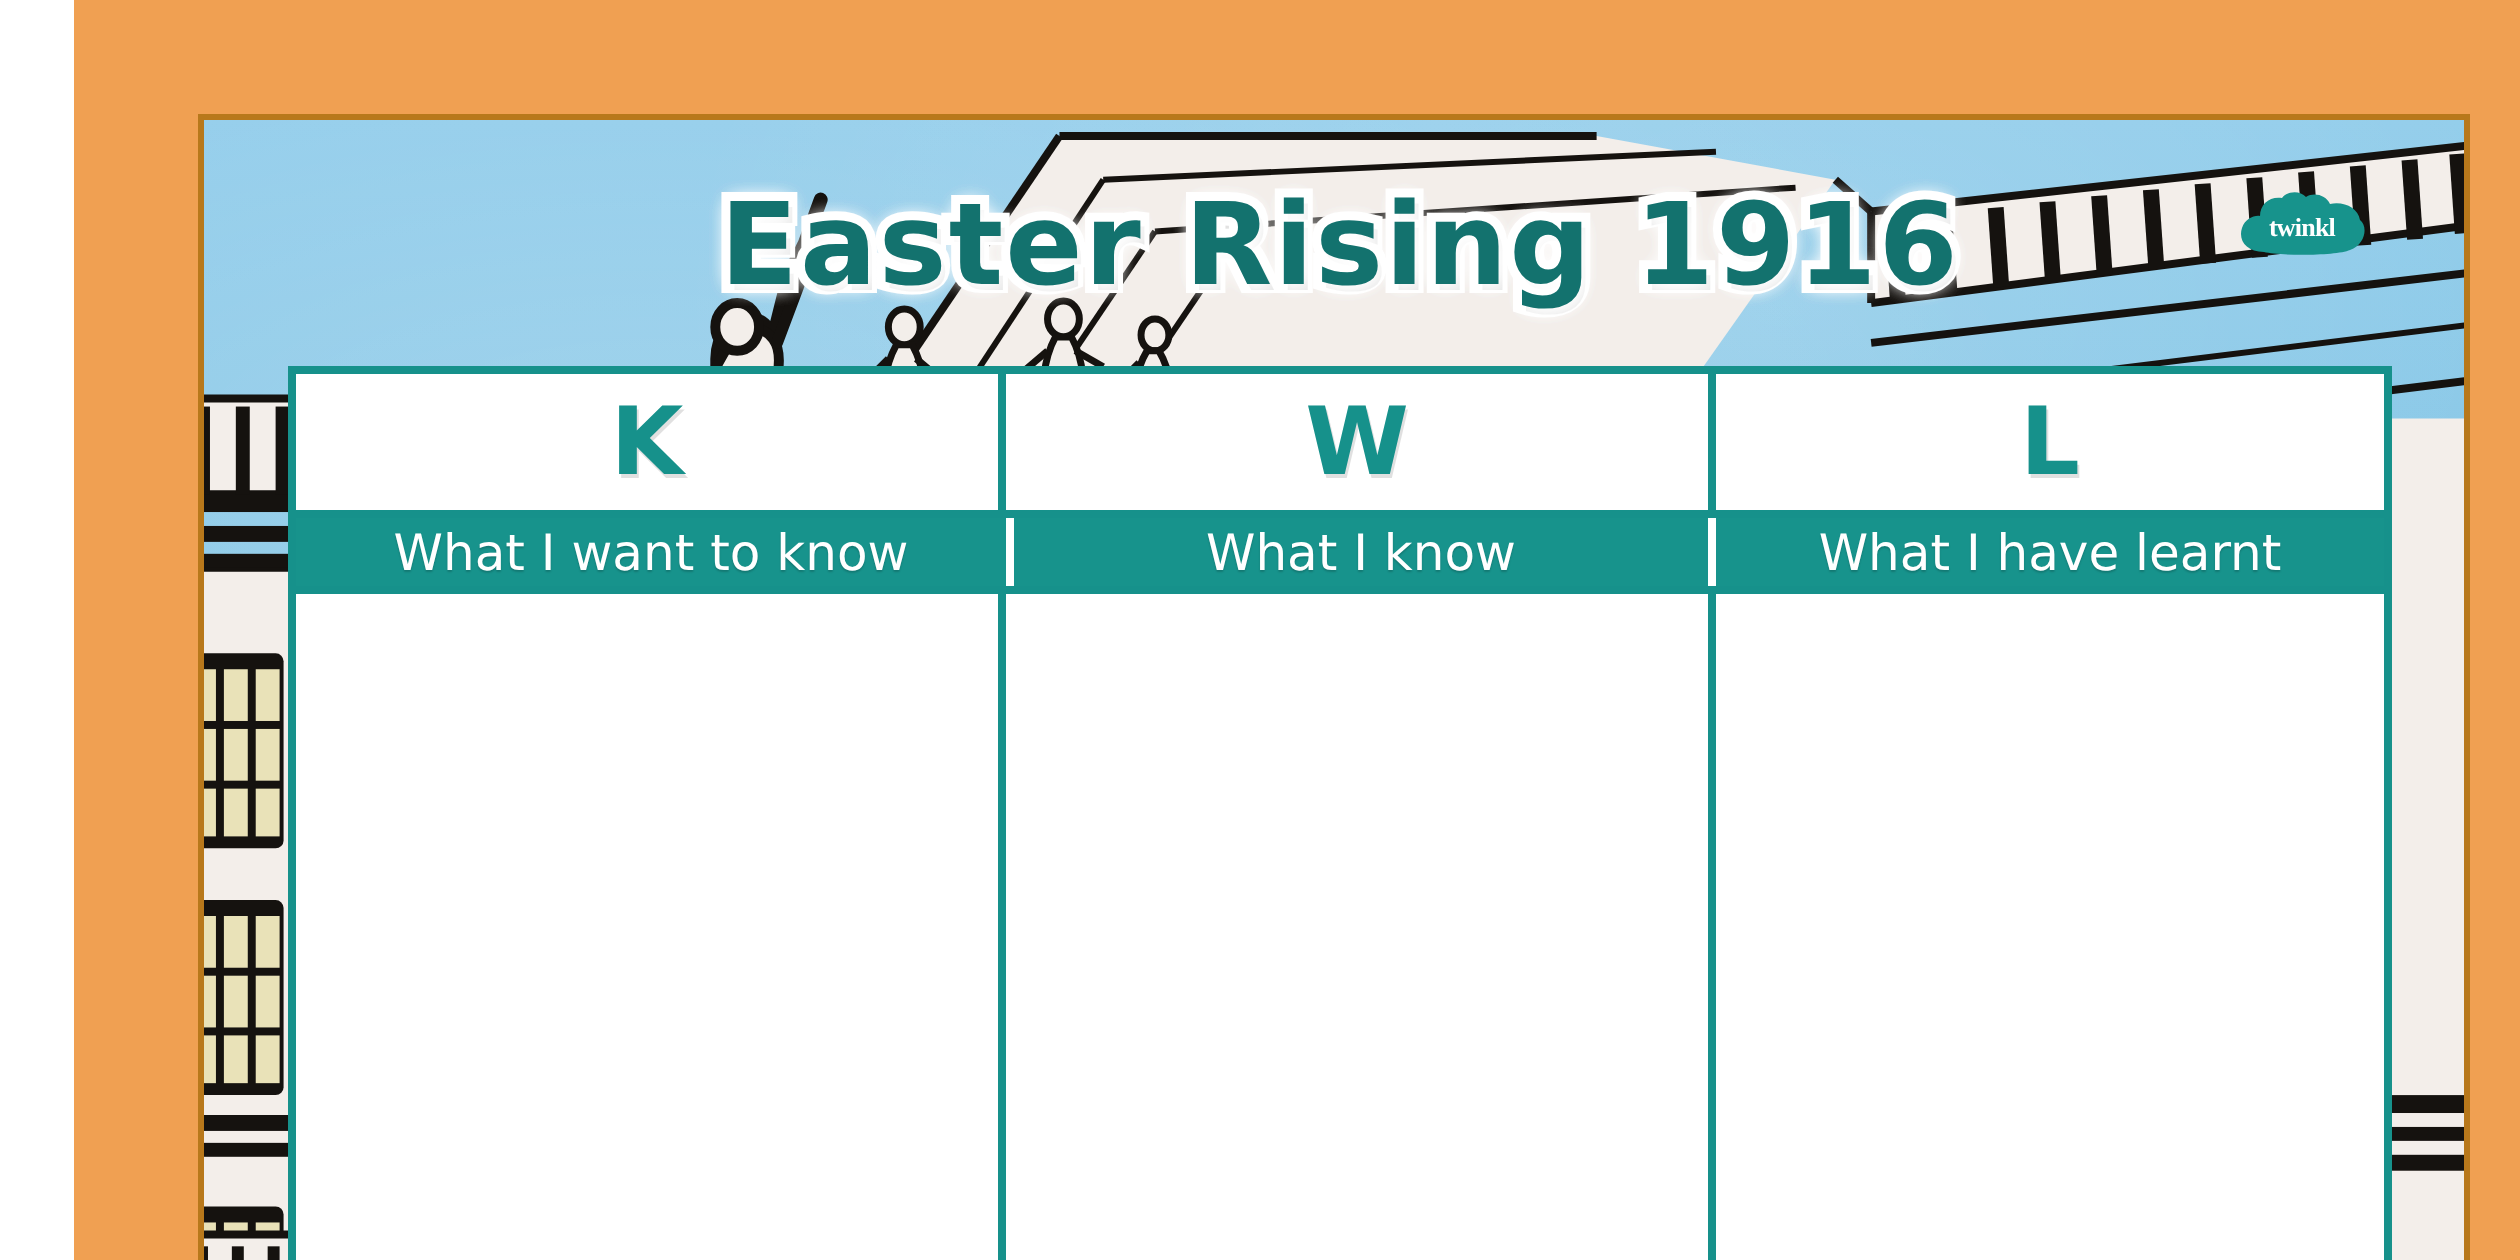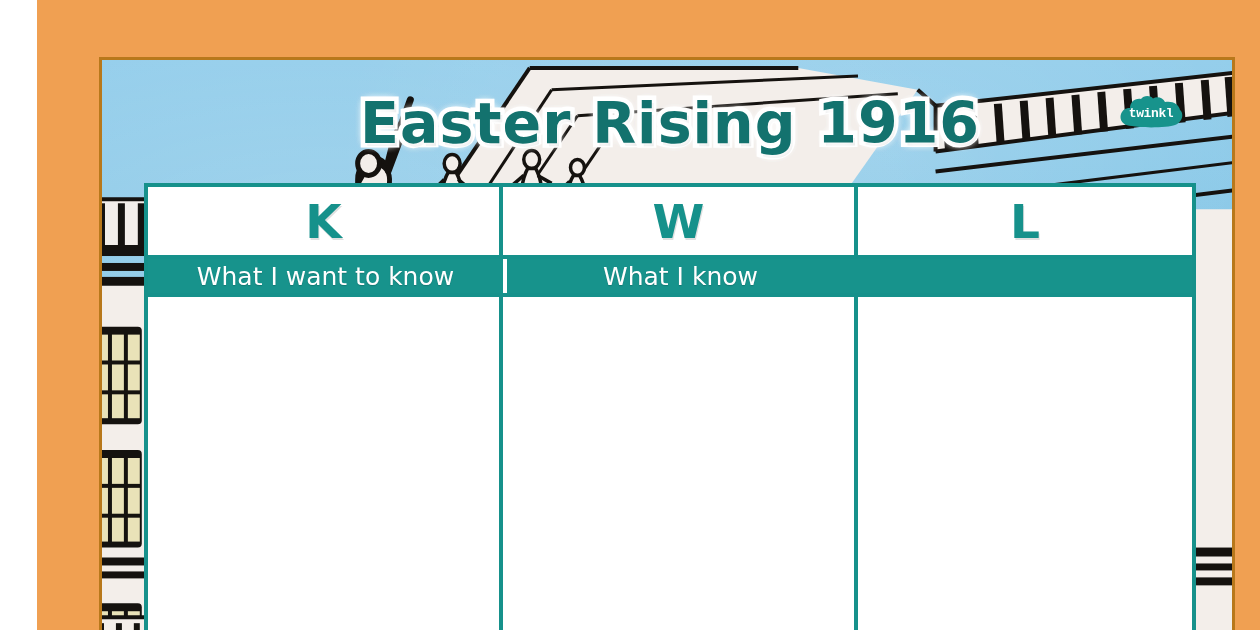--- a/index.html
+++ b/index.html
@@ -83,21 +83,21 @@
     z-index: 8;
   }
   #twinkl-logo .cloud { position: absolute; inset: 0; }
   #twinkl-logo .wordmark {
     position: absolute;
     inset: 0;
     display: flex;
     align-items: center;
     justify-content: center;
     color: #ffffff;
-    font-family: Liberation Mono, monospace;
+    font-family: Liberation Serif, serif;
     font-weight: bold;
     font-size: 13px;
     letter-spacing: -0.4px;
     padding-top: 1px;
   }
 
   
   #kwl-table {
     position: absolute;
     left: 42px;
@@ -386,20 +386,23 @@
         </div>
       </div>
 
       <div class="kwl-row kwl-sub-row">
         <div class="kwl-cell col-w">
           <span class="kwl-subhead">What I want to know</span>
         </div>
         <div class="kwl-cell col-k">
           <span class="kwl-subhead">What I know</span>
         </div>
+        <div class="kwl-cell col-l">
+          <span class="kwl-subhead">What I have learnt</span>
+        </div>
       </div>
 
       <div class="kwl-row kwl-body-row">
         <div class="kwl-cell col-k"></div>
         <div class="kwl-cell col-w"></div>
         <div class="kwl-cell col-l"></div>
       </div>
 
     </div>
 

